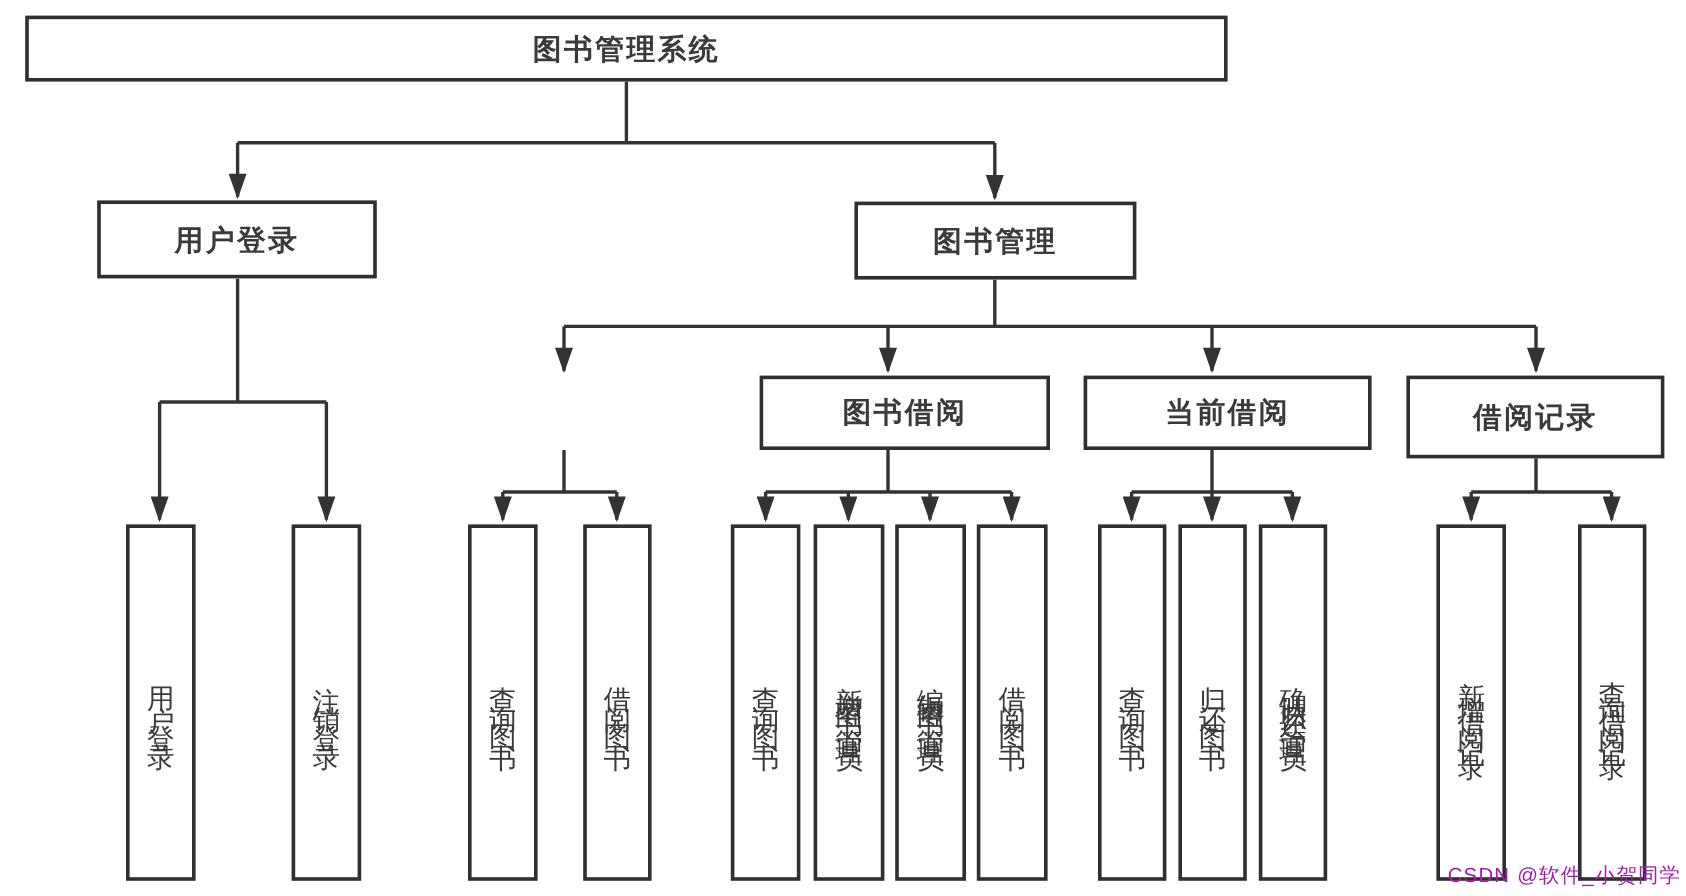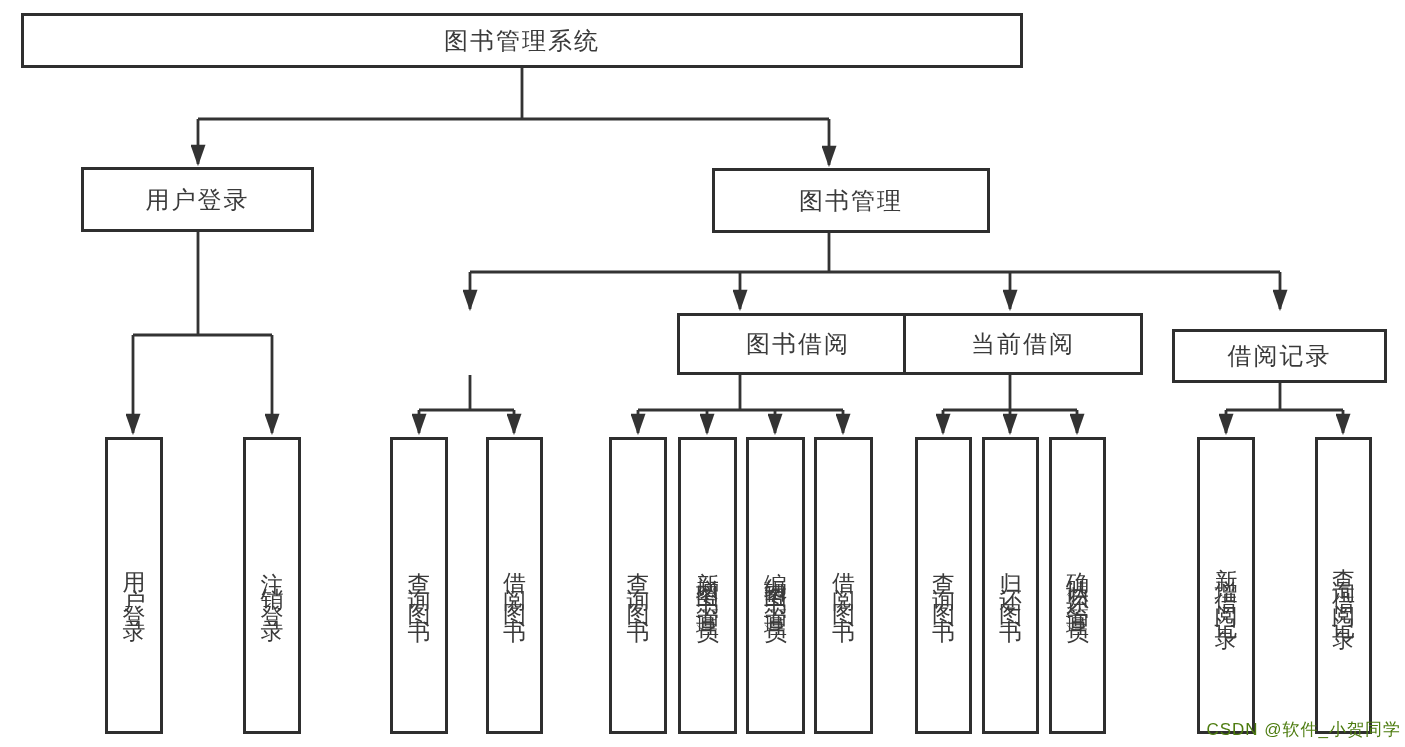--- a/index.html
+++ b/index.html
@@ -18,39 +18,40 @@
     display:flex;
     align-items:center;
     justify-content:center;
     color:#3a3a3a;
   }
   .h-label{
     font-size:24px;
     letter-spacing:2px;
     color:#3a3a3a;
     white-space:nowrap;
+    font-weight:bold;
   }
   .v-label{
     writing-mode:vertical-rl;
     text-orientation:mixed;
     font-size:23px;
     color:#3a3a3a;
     line-height:1;
     white-space:nowrap;
   }
   .v4{letter-spacing:16px;}
   .v6{letter-spacing:12px;}
   .v9{letter-spacing:7px;}
   #connectors{position:absolute;left:0;top:0;}
   #watermark{
     position:absolute;
     right:4px;
     bottom:6px;
     font-size:17px;
-    color:#4d7c0f;
+    color:#a21caf;
     letter-spacing:1px;
     white-space:nowrap;
   }
 </style>
 </head>
 <body>
 
 <div id="stage">
 
   <svg id="connectors" width="1405" height="747" viewBox="0 0 1405 747">
@@ -96,31 +97,31 @@
     </g>
   </svg>
 
   <div class="box" style="left:21px;top:13px;width:1002px;height:55px;">
     <span class="h-label">图书管理系统</span>
   </div>
 
   <div class="box" style="left:81px;top:167px;width:233px;height:65px;">
     <span class="h-label">用户登录</span>
   </div>
-  <div class="box" style="left:712px;top:168px;width:278px;height:65px;">
+  <div class="box" style="left:712px;top:168px;width:235px;height:65px;">
     <span class="h-label">图书管理</span>
   </div>
 
-  <div class="box" style="left:633px;top:313px;width:242px;height:62px;margin-left:44px;">
+  <div class="box" style="left:633px;top:313px;width:242px;height:62px;">
     <span class="h-label">图书借阅</span>
   </div>
   <div class="box" style="left:903px;top:313px;width:240px;height:62px;">
     <span class="h-label">当前借阅</span>
   </div>
-  <div class="box" style="left:1172px;top:313px;width:215px;height:54px;margin-top:16px;">
+  <div class="box" style="left:1172px;top:313px;width:215px;height:69px;">
     <span class="h-label">借阅记录</span>
   </div>
 
   <div class="box" style="left:105px;top:437px;width:58px;height:297px;">
     <span class="v-label v4">用户登录</span>
   </div>
   <div class="box" style="left:243px;top:437px;width:58px;height:297px;">
     <span class="v-label v4">注销登录</span>
   </div>
 

